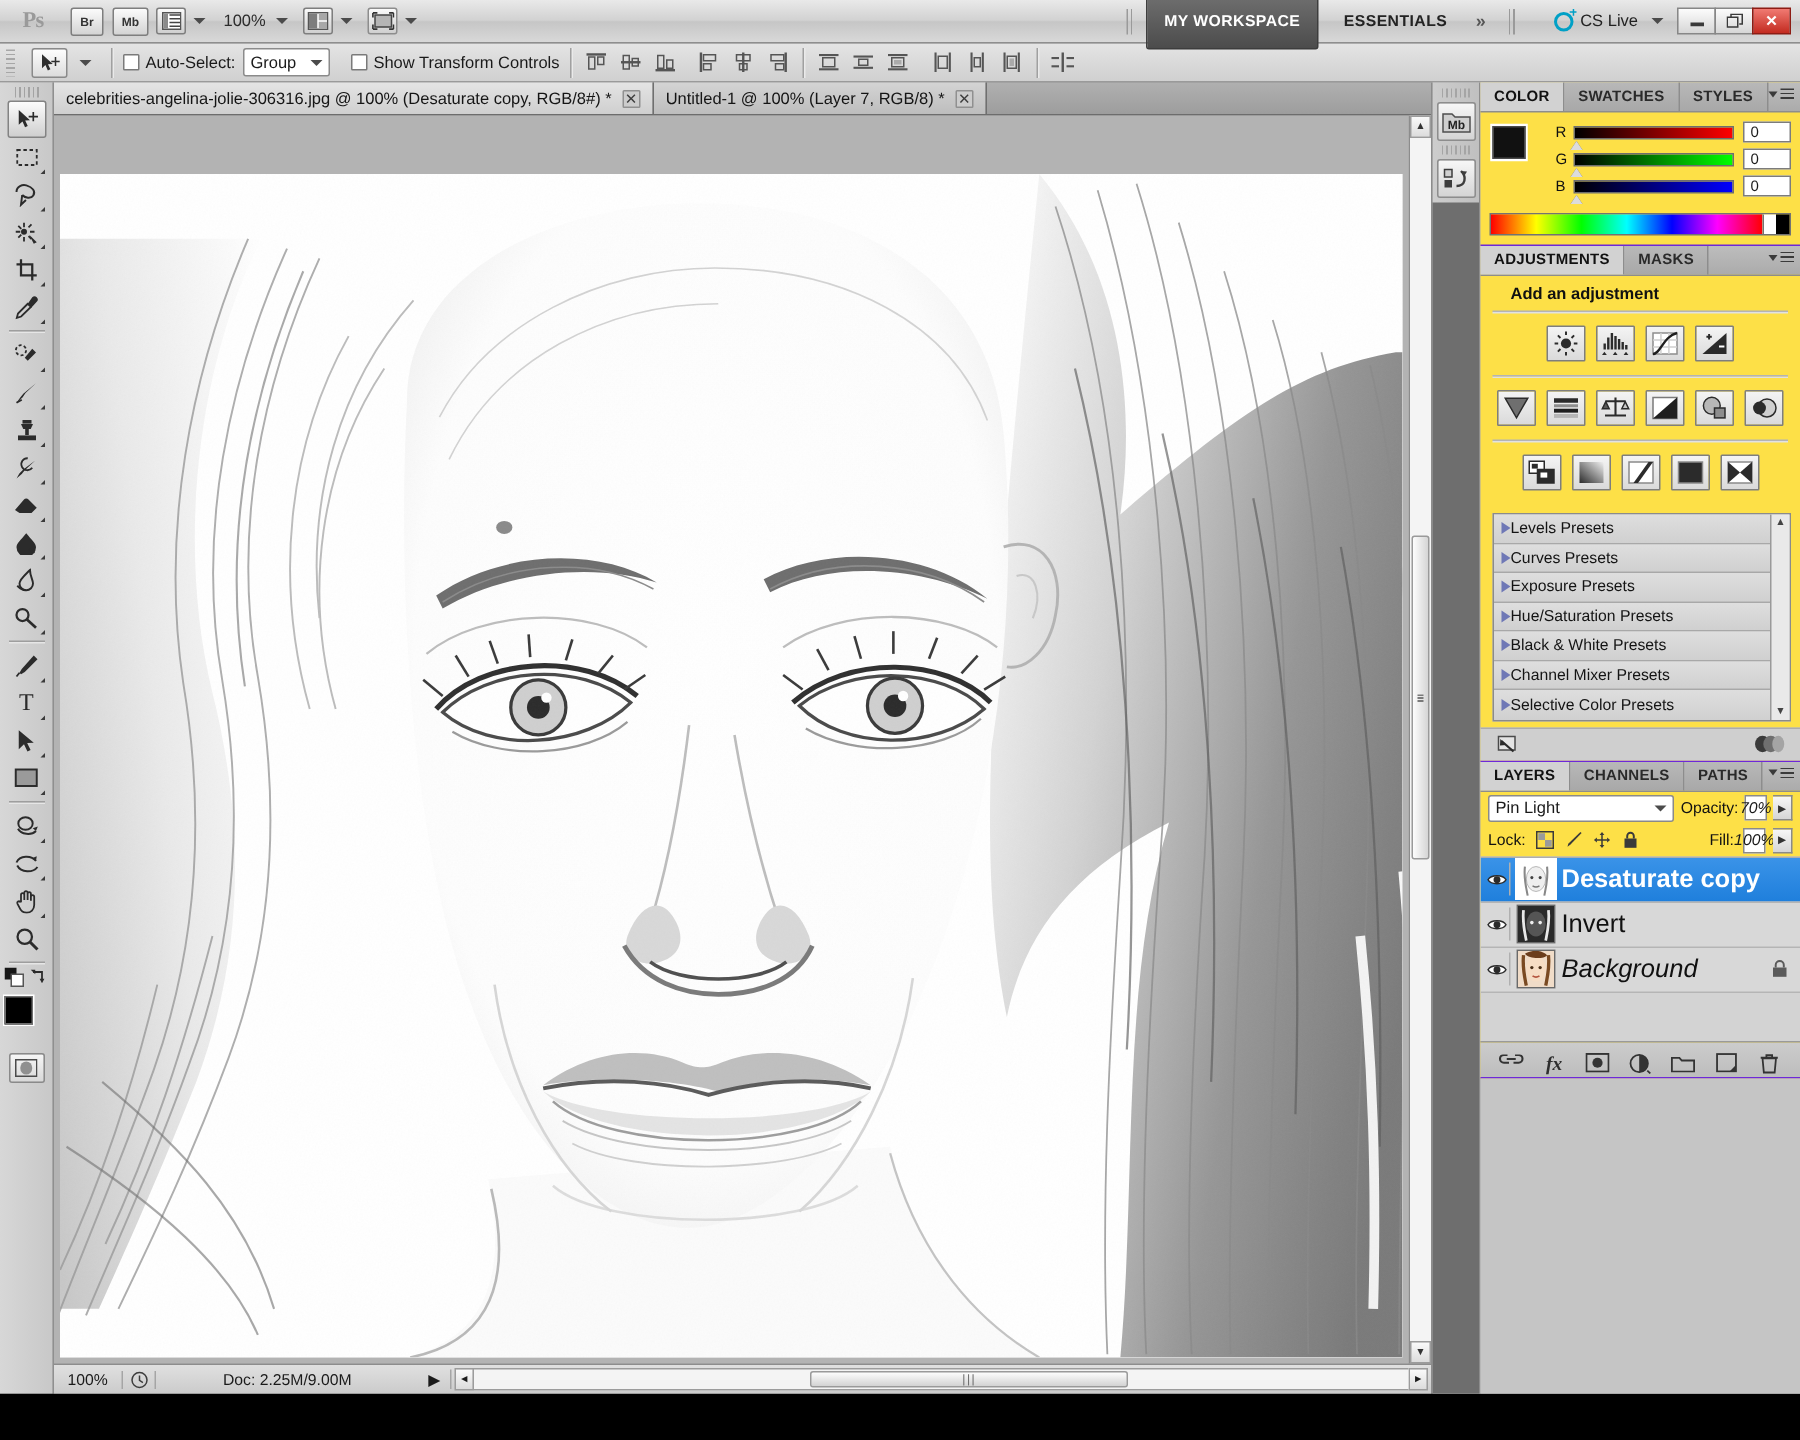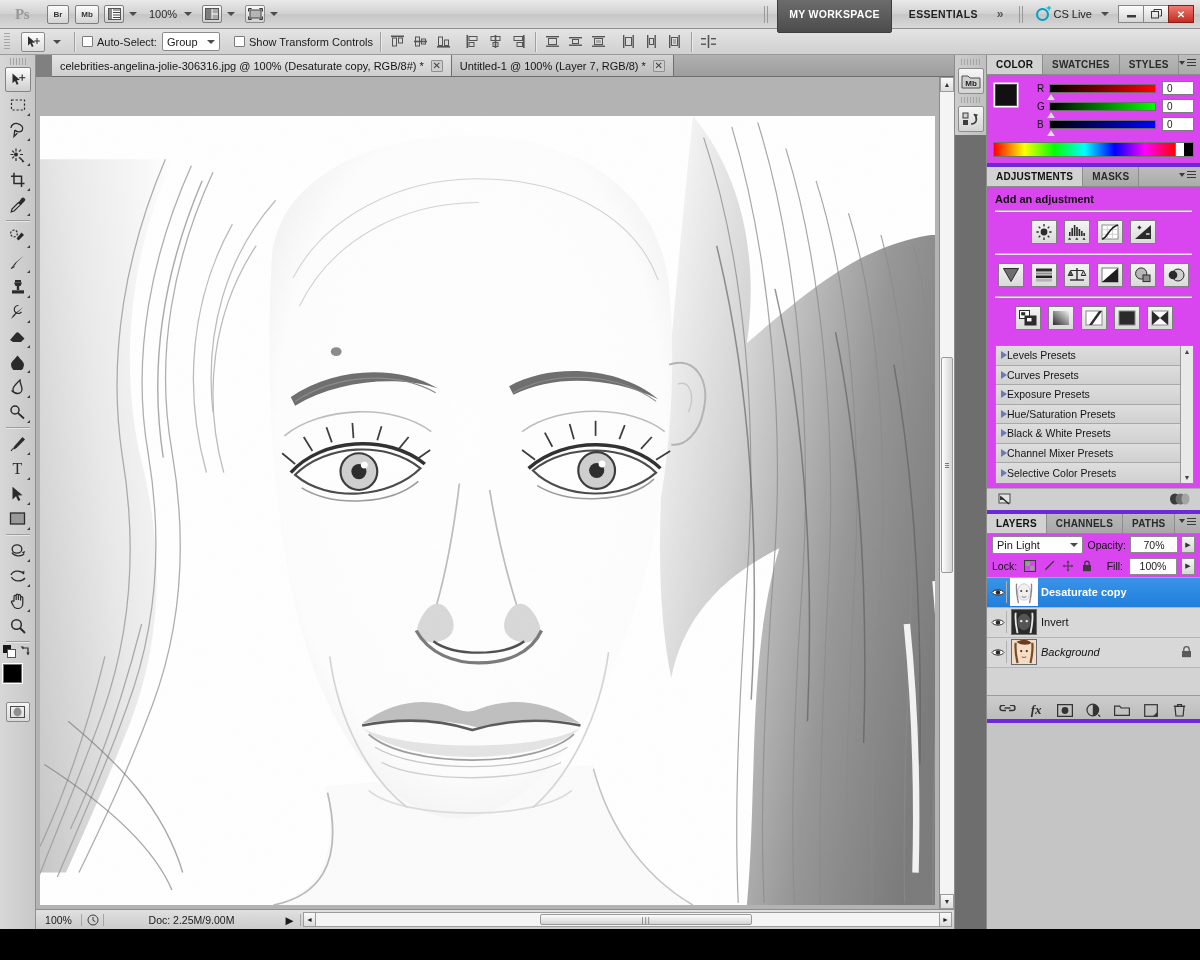--- a/index.html
+++ b/index.html
@@ -51,21 +51,21 @@
     height:37px; padding:0 11px; display:flex;align-items:center;
     font-size:10.5px; font-weight:bold; letter-spacing:.3px;
   }
   .wstab.active{
     background:linear-gradient(#6f6f6f,#4c4c4c);
     color:#fff; border:1px solid #3d3d3d; border-radius:2px;
     box-shadow:inset 0 1px 0 rgba(255,255,255,.22);
   }
   .wstab.plain{ color:#232323; }
   .chev{ font-size:12px;color:#555;margin:0 8px; font-weight:bold;}
-  .cslive{ display:flex;align-items:center;gap:4px;margin-left:4px; font-size:11px;color:#222;}
+  .cslive{ display:flex;align-items:center;gap:4px;margin-left:17px; font-size:11px;color:#222;}
   .cs-o{ width:13px;height:13px;border:2.5px solid #00a0c6;border-radius:50%; position:relative;}
   .cs-o:after{content:"";position:absolute;right:-4px;top:-4px;width:5px;height:5px;background:#00a0c6;
     clip-path:polygon(40% 0,60% 0,60% 40%,100% 40%,100% 60%,60% 60%,60% 100%,40% 100%,40% 60%,0 60%,0 40%,40% 40%);}
   .winbtns{ display:flex; margin:0 6px 0 10px; }
   .wbtn{
     width:26px;height:18px;border:1px solid #878787;
     background:linear-gradient(#fcfcfc,#d6d6d6);
     display:flex;align-items:center;justify-content:center; font-size:10px; color:#333;
     margin-left:-1px;
   }
@@ -131,21 +131,21 @@
   .sw-fg{position:absolute;left:0;top:0;width:19px;height:19px;background:#000;border:1px solid #6f6f6f;
     box-shadow:0 0 0 1px #fff;}
   .sw-bg{position:absolute;left:11px;top:11px;width:19px;height:19px;background:#fff;border:1px solid #6f6f6f;z-index:-1;}
   .qmask{ width:24px;height:20px;margin-top:8px;border:1px solid #8a8a8a;border-radius:2px;
     background:linear-gradient(#f6f6f6,#d8d8d8);display:flex;align-items:center;justify-content:center;}
 
   
   .docarea{ flex:1; display:flex; flex-direction:column; min-width:0; background:#808080;}
   .tabstrip{
     height:22px;flex:0 0 22px; display:flex; align-items:flex-end;
-    background:linear-gradient(#b0b0b0,#9d9d9d); border-bottom:1px solid #6d6d6d;margin-left:16px;
+    background:linear-gradient(#b0b0b0,#9d9d9d); border-bottom:1px solid #6d6d6d;
   }
   .doctab{
     height:21px; display:flex;align-items:center;gap:7px;
     padding:0 8px; font-size:11px; color:#151515;
     border-right:1px solid #6f6f6f;
     background:linear-gradient(#d4d4d4,#bdbdbd);
   }
   .doctab.active{ background:linear-gradient(#e4e4e4,#cfcfcf); }
   .tabx{ font-size:10px; color:#3c3c3c; border:1px solid #909090; width:12px;height:12px;
     display:flex;align-items:center;justify-content:center;border-radius:1px;background:#cccccc;}
@@ -189,21 +189,21 @@
   }
   .mgrip{width:20px;height:6px;background:repeating-linear-gradient(90deg,#a5a5a5 0 1px,transparent 1px 3px);}
   .mbtn{width:26px;height:26px;border:1px solid #8d8d8d;border-radius:2px;
     background:linear-gradient(#f7f7f7,#d4d4d4);display:flex;align-items:center;justify-content:center;
     font-size:8px;font-weight:bold;color:#333;}
   .ministrip .fill{flex:1;width:100%;background:#6e6e6e;border-left:0;}
 
   
   .rdock{ width:214px;flex:0 0 214px;background:#c5c5c5;border-left:1px solid #8c8c8c;
           display:flex;flex-direction:column; }
-  .panel{ background:#d946ef; border-bottom:4px solid #6d28d9; }
+  .panel{ background:#fde047; border-bottom:1px solid #6d28d9; }
   .ptabs{
     height:20px;display:flex;align-items:flex-end;
     background:linear-gradient(#bdbdbd,#ababab); border-bottom:1px solid #8d8d8d; position:relative;
   }
   .ptab{ height:19px;padding:0 9px;display:flex;align-items:center;font-size:10px;font-weight:bold;
     color:#2a2a2a;letter-spacing:.2px;border-right:1px solid #8d8d8d;
     background:linear-gradient(#b8b8b8,#a8a8a8);}
   .ptab.active{ background:#d2d2d2; color:#111; }
   .pmenu{ position:absolute;right:4px;top:4px;display:flex;align-items:center;gap:2px;}
   .pmenu .tri{width:0;height:0;border-left:3.5px solid transparent;border-right:3.5px solid transparent;border-top:4px solid #3a3a3a;}
@@ -225,58 +225,58 @@
     border-left:4px solid transparent;border-right:4px solid transparent;border-bottom:6px solid #dcdcdc;
     filter:drop-shadow(0 0 .5px #555);}
   .sval{width:32px;height:14px;margin-left:6px;border:1px solid #7c7c7c;background:#fff;
     font-size:10px;display:flex;align-items:center;padding-left:4px;}
   .ramp{height:15px;margin:3px 6px 6px 6px;border:1px solid #737373;display:flex;}
   .ramp .grad{flex:1;background:linear-gradient(90deg,#ff0000,#ffff00,#00ff00,#00ffff,#0000ff,#ff00ff,#ff0000);}
   .ramp .wk{width:9px;background:#fff;border-left:1px solid #737373;}
   .ramp .bk{width:9px;background:#000;}
 
   
-  .adjhdr{ font-size:11px;font-weight:bold;color:#111;padding:6px 8px 5px 8px;}
+  .adjhdr{ font-size:11px;font-weight:bold;color:#111;padding:6px 8px 5px 20px;}
   .adjline{height:1px;background:#b4b4b4;margin:0 8px;box-shadow:0 1px 0 #e1e1e1;}
   .adjrow{ display:flex;justify-content:center;gap:7px;padding:9px 0;}
   .adjicon{ width:26px;height:24px;border:1px solid #7e7e7e;border-radius:1px;overflow:hidden;
     background:linear-gradient(#f4f4f4,#dadada); display:flex;align-items:center;justify-content:center;}
   .presetlist{ margin:6px 6px 4px 8px; border:1px solid #8b8b8b; background:#d8d8d8; display:flex;}
   .plitems{flex:1;}
   .pli{ height:19.5px;border-bottom:1px solid #a8a8a8;display:flex;align-items:center;gap:0;
     padding-left:5px;font-size:10.5px;color:#141414;background:linear-gradient(#dededeff,#d0d0d0);}
   .pli .ptri{width:0;height:0;border-top:4.5px solid transparent;border-bottom:4.5px solid transparent;
     border-left:6px solid #6f78b6;}
   .plsb{ width:13px;background:#e9e9e9;border-left:1px solid #9a9a9a;display:flex;flex-direction:column;
     justify-content:space-between;align-items:center;font-size:7px;color:#444;padding:2px 0;}
   .adjfooter{ height:22px;display:flex;align-items:center;justify-content:space-between;padding:0 10px;
     border-top:1px solid #acacac;background:#cfcfcf;}
 
   
   .lrow1{height:22px;display:flex;align-items:center;padding:2px 5px;gap:4px;}
   .blendsel{ flex:1;height:18px;border:1px solid #8a8a8a;background:#fff;border-radius:2px;
     display:flex;align-items:center;justify-content:space-between;padding:0 4px;font-size:11px;}
   .opaclbl{font-size:10.5px;color:#111;}
-  .numfield{ width:48px;height:17px;border:1px solid #8a8a8a;background:#fff;font-size:10.5px;
-    display:flex;align-items:center;justify-content:center;}
+  .numfield{ width:15px;height:17px;border:1px solid #8a8a8a;background:#fff;font-size:10.5px;
+    display:flex;align-items:center;justify-content:center;font-style:italic;}
   .stepper{width:13px;height:17px;border:1px solid #8a8a8a;border-left:0;background:linear-gradient(#f7f7f7,#d6d6d6);
     display:flex;align-items:center;justify-content:center;font-size:7px;color:#333;}
   .lrow2{height:21px;display:flex;align-items:center;padding:0 5px;gap:5px;}
   .locklbl{font-size:10.5px;color:#111;margin-right:1px;}
   .lockic{width:14px;height:14px;display:flex;align-items:center;justify-content:center;font-size:10px;color:#2a2a2a;}
   .layerlist{flex:1;overflow:hidden;background:#d3d3d3;border-top:1px solid #adadad;}
   .layer{ height:30px;display:flex;align-items:center;gap:4px;border-bottom:1px solid #b5b5b5;
     padding-left:3px; background:#d8d8d8;}
   .layer.sel{ background:linear-gradient(#3a93e8,#1f7fdc); }
   .layer.sel .lname{color:#fff;font-weight:bold;}
   .eye{width:17px;height:22px;display:flex;align-items:center;justify-content:center;
     border-right:1px solid #b0b0b0;}
   .thumb{width:26px;height:26px;border:1px solid #6a6a6a;background:#fff;overflow:hidden;position:relative;}
   .layer.sel .thumb{outline:2px solid #ffffff;outline-offset:-1px;border-color:#123c66;}
-  .lname{font-size:11px;color:#111;flex:1;}
+  .lname{font-size:17px;color:#111;flex:1;}
   .lname.italic{font-style:italic;}
   .locksm{width:16px;display:flex;align-items:center;justify-content:center;font-size:10px;color:#333;margin-right:6px;}
   .lfooter{height:24px;display:flex;align-items:flex-end;justify-content:space-around;
     background:linear-gradient(#cccccc,#bdbdbd);border-top:1px solid #9a9a9a;padding:0 6px;}
   .lfic{width:18px;height:18px;display:flex;align-items:center;justify-content:center;font-size:11px;color:#2f2f2f;}
   .rdock .filler{flex:1;background:#c5c5c5;}
 
   svg{display:block;}
 </style>
 </head>

